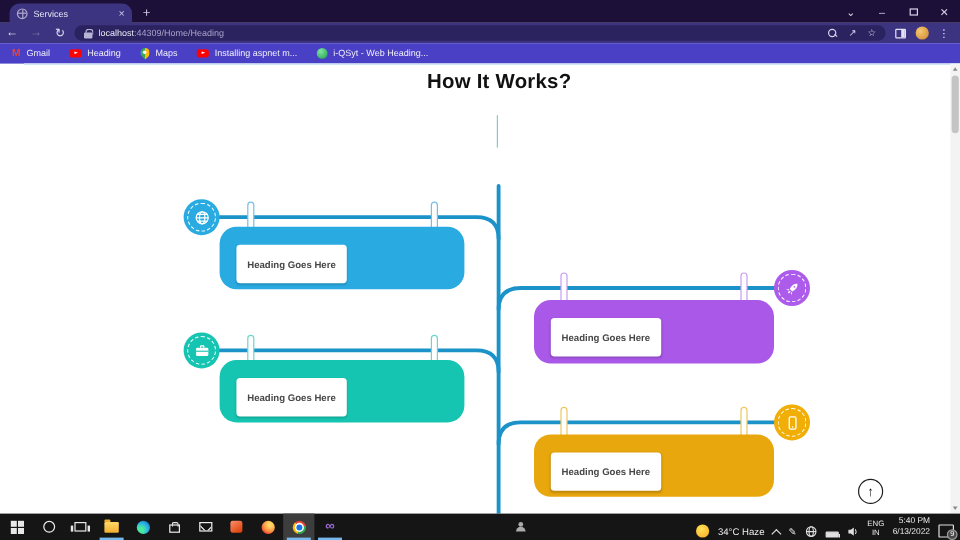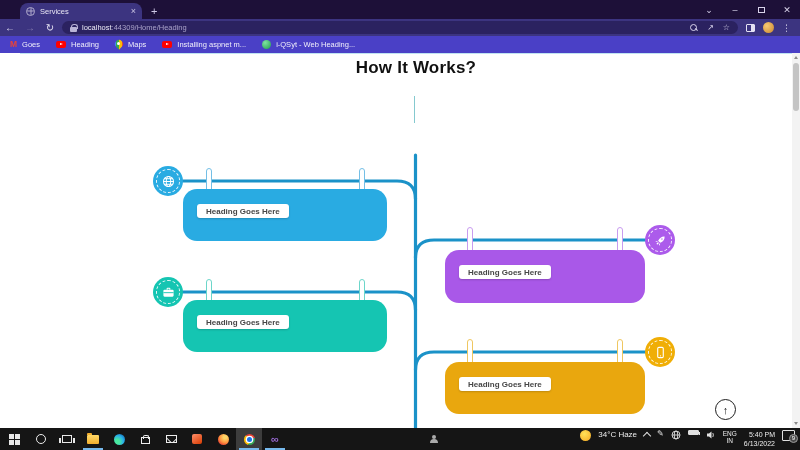--- a/index.html
+++ b/index.html
@@ -2,21 +2,21 @@
 <html><head>
 <meta charset="utf-8">
 <style>
   * { margin:0; padding:0; box-sizing:border-box; }
   html,body { width:800px; height:450px; overflow:hidden; }
   body { font-family:"Liberation Sans", sans-serif; position:relative; background:#fff; }
   .screen { position:absolute; inset:0; width:800px; height:450px; overflow:hidden; }
 
   
   .tabstrip { position:absolute; left:0; top:0; width:800px; height:19px; background:#1D1038; display:flex; align-items:flex-end; }
-  .tab { position:relative; margin-left:20px; width:122px; height:16px; background:#3C3480; border-radius:8px 8px 0 0; display:flex; align-items:center; padding:0 6px; gap:5px; }
+  .tab { position:relative; margin-left:8px; width:102px; height:16px; background:#3C3480; border-radius:8px 8px 0 0; display:flex; align-items:center; padding:0 6px; gap:5px; }
   .tab-title { color:#E9E6F4; font-size:7.5px; flex:1; white-space:nowrap; overflow:hidden; }
   .tab-close { color:#C9C3E2; font-size:9px; line-height:9px; cursor:default; }
   .favicon-globe { width:9px; height:9px; border-radius:50%; border:1px solid #AFA9CC; position:relative; flex:none; }
   .favicon-globe::before { content:""; position:absolute; left:50%; top:0; bottom:0; width:0; border-left:1px solid #AFA9CC; transform:translateX(-50%); }
   .favicon-globe::after { content:""; position:absolute; top:50%; left:0; right:0; height:0; border-top:1px solid #AFA9CC; transform:translateY(-50%); }
   .newtab { color:#CFC9E6; font-size:11px; margin-left:9px; margin-bottom:2px; }
   .wincontrols { position:absolute; right:0; top:0; height:19px; display:flex; align-items:center; }
   .winbtn { width:26px; height:19px; display:flex; align-items:center; justify-content:center; color:#D8D3EA; font-size:9px; }
   .winbtn.max span { width:7px; height:6px; border:1px solid #D8D3EA; display:block; }
 
@@ -55,21 +55,21 @@
   
   .content { position:absolute; left:0; top:53px; width:800px; height:375px; background:#fff;margin-left:20px; }
   .content-topline { position:absolute; left:0; top:0; width:800px; height:1px; background:#BFE3F2; }
   .page-title { position:absolute; left:0; top:5px; width:792px; text-align:center; font-size:17px; font-weight:bold; color:#111; letter-spacing:.2px; }
   .title-tick { position:absolute; left:394px; top:43px; width:1px; height:27px; background:#85C9CF; }
 
   .lines-svg { position:absolute; left:0; top:0; width:800px; height:375px; pointer-events:none; z-index:0; }
 
   .pin { position:absolute; width:6px; height:30px; border-radius:4px; background:#fff; border:1.5px solid; z-index:1; }
   .card { position:absolute; border-radius:14px; z-index:2; }
-  .card-label { position:absolute; left:14px; top:15px; height:14px; background:#fff; border-radius:3px; display:flex; align-items:center; padding:0 9px; font-size:8px; font-weight:bold; color:#474747; box-shadow:0 1px 2px rgba(0,0,0,.18); white-space:nowrap; z-index:3; }
+  .card-label { position:absolute; left:14px; top:15px; height:32px; background:#fff; border-radius:3px; display:flex; align-items:center; padding:0 9px; font-size:8px; font-weight:bold; color:#474747; box-shadow:0 1px 2px rgba(0,0,0,.18); white-space:nowrap; z-index:3; }
 
   .stepicon { position:absolute; width:30px; height:30px; border-radius:50%; display:flex; align-items:center; justify-content:center; z-index:2; }
   .stepicon::before { content:""; position:absolute; inset:3px; border:1.2px dashed rgba(255,255,255,.9); border-radius:50%; }
   .stepicon svg { position:relative; z-index:1; }
 
   .scrolltop { position:absolute; left:695px; top:346px; width:21px; height:21px; border:1.6px solid #1E1E1E; border-radius:50%; background:#fff; display:flex; align-items:center; justify-content:center; font-size:11px; font-weight:bold; color:#111; z-index:4; }
 
   
   .sb-track { position:absolute; right:0; top:53px; width:8px; height:375px; background:#F3F3F3; z-index:5; }
   .sb-arrow { position:absolute; left:0; width:8px; height:9px; display:flex; align-items:center; justify-content:center; }
@@ -105,21 +105,21 @@
   .mail-ic::before { content:""; position:absolute; left:-1px; top:-4px; width:8px; height:8px; border:1px solid #EDEDED; transform:rotate(45deg); margin-left:1px; }
   .office-ic { width:10px; height:10px; background:linear-gradient(145deg,#FF8F6B,#D83B01); border-radius:2px; }
   .firefox-ic { width:11px; height:11px; border-radius:50%; background:radial-gradient(circle at 65% 30%, #FFD567 0 15%, #FF9640 50%, #E3322F 85%); }
   .chrome-ic { width:11px; height:11px; border-radius:50%; background:conic-gradient(from -45deg, #EA4335 0 33%, #4285F4 0 34%, #34A853 34% 66%, #FBBC05 66% 100%); position:relative; }
   .chrome-ic::after { content:""; position:absolute; left:3px; top:3px; width:5px; height:5px; border-radius:50%; background:#1A73E8; box-shadow:0 0 0 1.3px #fff; }
   .vs-ic { color:#9B6BD6; font-size:11px; font-weight:bold; font-style:italic; line-height:1; }
   .mid-icon { width:9px; height:9px; opacity:.75; position:relative; }
   .mid-icon::before { content:""; position:absolute; left:2.5px; top:0; width:4px; height:4px; border-radius:50%; background:#DDD; }
   .mid-icon::after { content:""; position:absolute; left:0.5px; top:4.5px; width:8px; height:4px; border-radius:4px 4px 0 0; background:#DDD; }
   .spacer { flex:1; }
-  .tray { display:flex; align-items:flex-start; gap:7px; padding-right:5px; }
+  .tray { display:flex; align-items:flex-end; gap:7px; padding-right:5px; }
   .sun-ic { width:11px; height:11px; border-radius:50%; background:radial-gradient(circle at 40% 35%, #FFE259, #F6A821); }
   .weather-text { color:#ECECEC; font-size:8px; white-space:nowrap; }
   .chev-up { width:6px; height:6px; border-left:1.5px solid #E0E0E0; border-top:1.5px solid #E0E0E0; transform:rotate(45deg); margin-top:3px; }
   .pen-ic { color:#E0E0E0; font-size:8px; line-height:1; }
   .battery-ic { width:11px; height:5px; border:1px solid #E0E0E0; border-radius:1px; position:relative; background:#E0E0E0; }
   .battery-ic::after { content:""; position:absolute; right:-2.5px; top:1px; width:1.5px; height:3px; background:#E0E0E0; }
   .lang { color:#ECECEC; font-size:6.5px; line-height:1.2; text-align:center; }
   .clock { color:#ECECEC; font-size:7px; line-height:1.35; text-align:right; white-space:nowrap; }
   .notif-ic { width:13px; height:11px; border:1px solid #E0E0E0; border-radius:1px; position:relative; }
   .notif-badge { position:absolute; right:-4px; bottom:-3px; width:9px; height:9px; border-radius:50%; background:#4A4A4A; border:1px solid #9A9A9A; color:#fff; font-size:6px; display:flex; align-items:center; justify-content:center; }
@@ -162,21 +162,21 @@
     <div class="toolbar-right">
       <span class="sidepanel-icon"></span>
       <span class="avatar"></span>
       <span class="dots">⋮</span>
     </div>
   </div>
 
   <div class="bookmarksbar">
     <div class="bm">
       <span class="gmail-m">M</span>
-      <span class="bm-label">Goes</span>
+      <span class="bm-label">Gmail</span>
     </div>
     <div class="bm">
       <span class="yt-icon"></span>
       <span class="bm-label">Heading</span>
     </div>
     <div class="bm">
       <span class="pin-icon"></span>
       <span class="bm-label">Maps</span>
     </div>
     <div class="bm">

